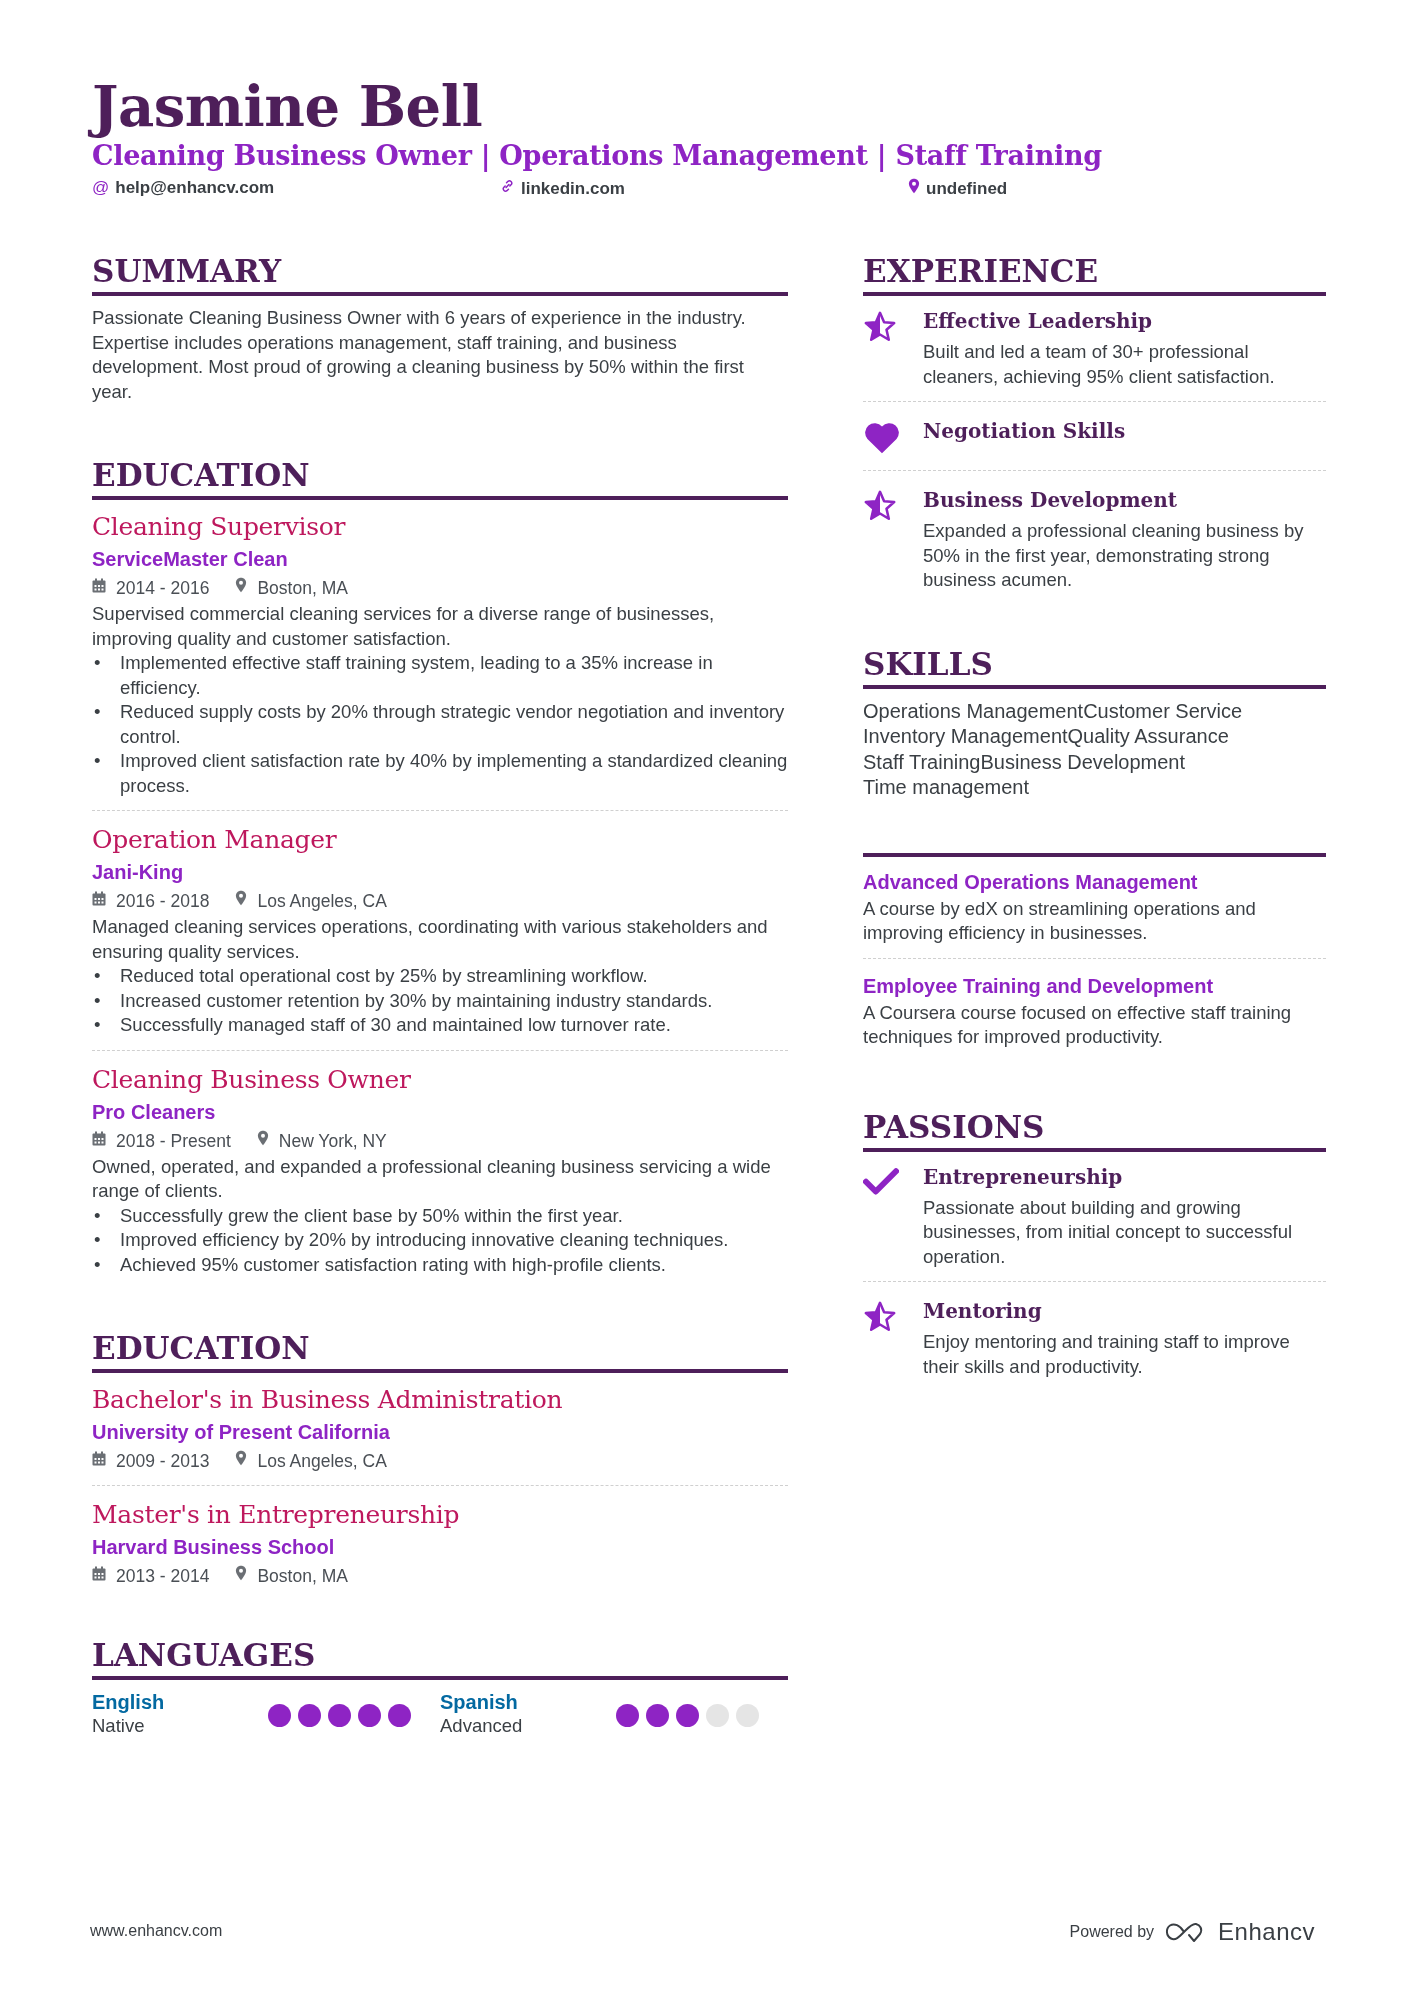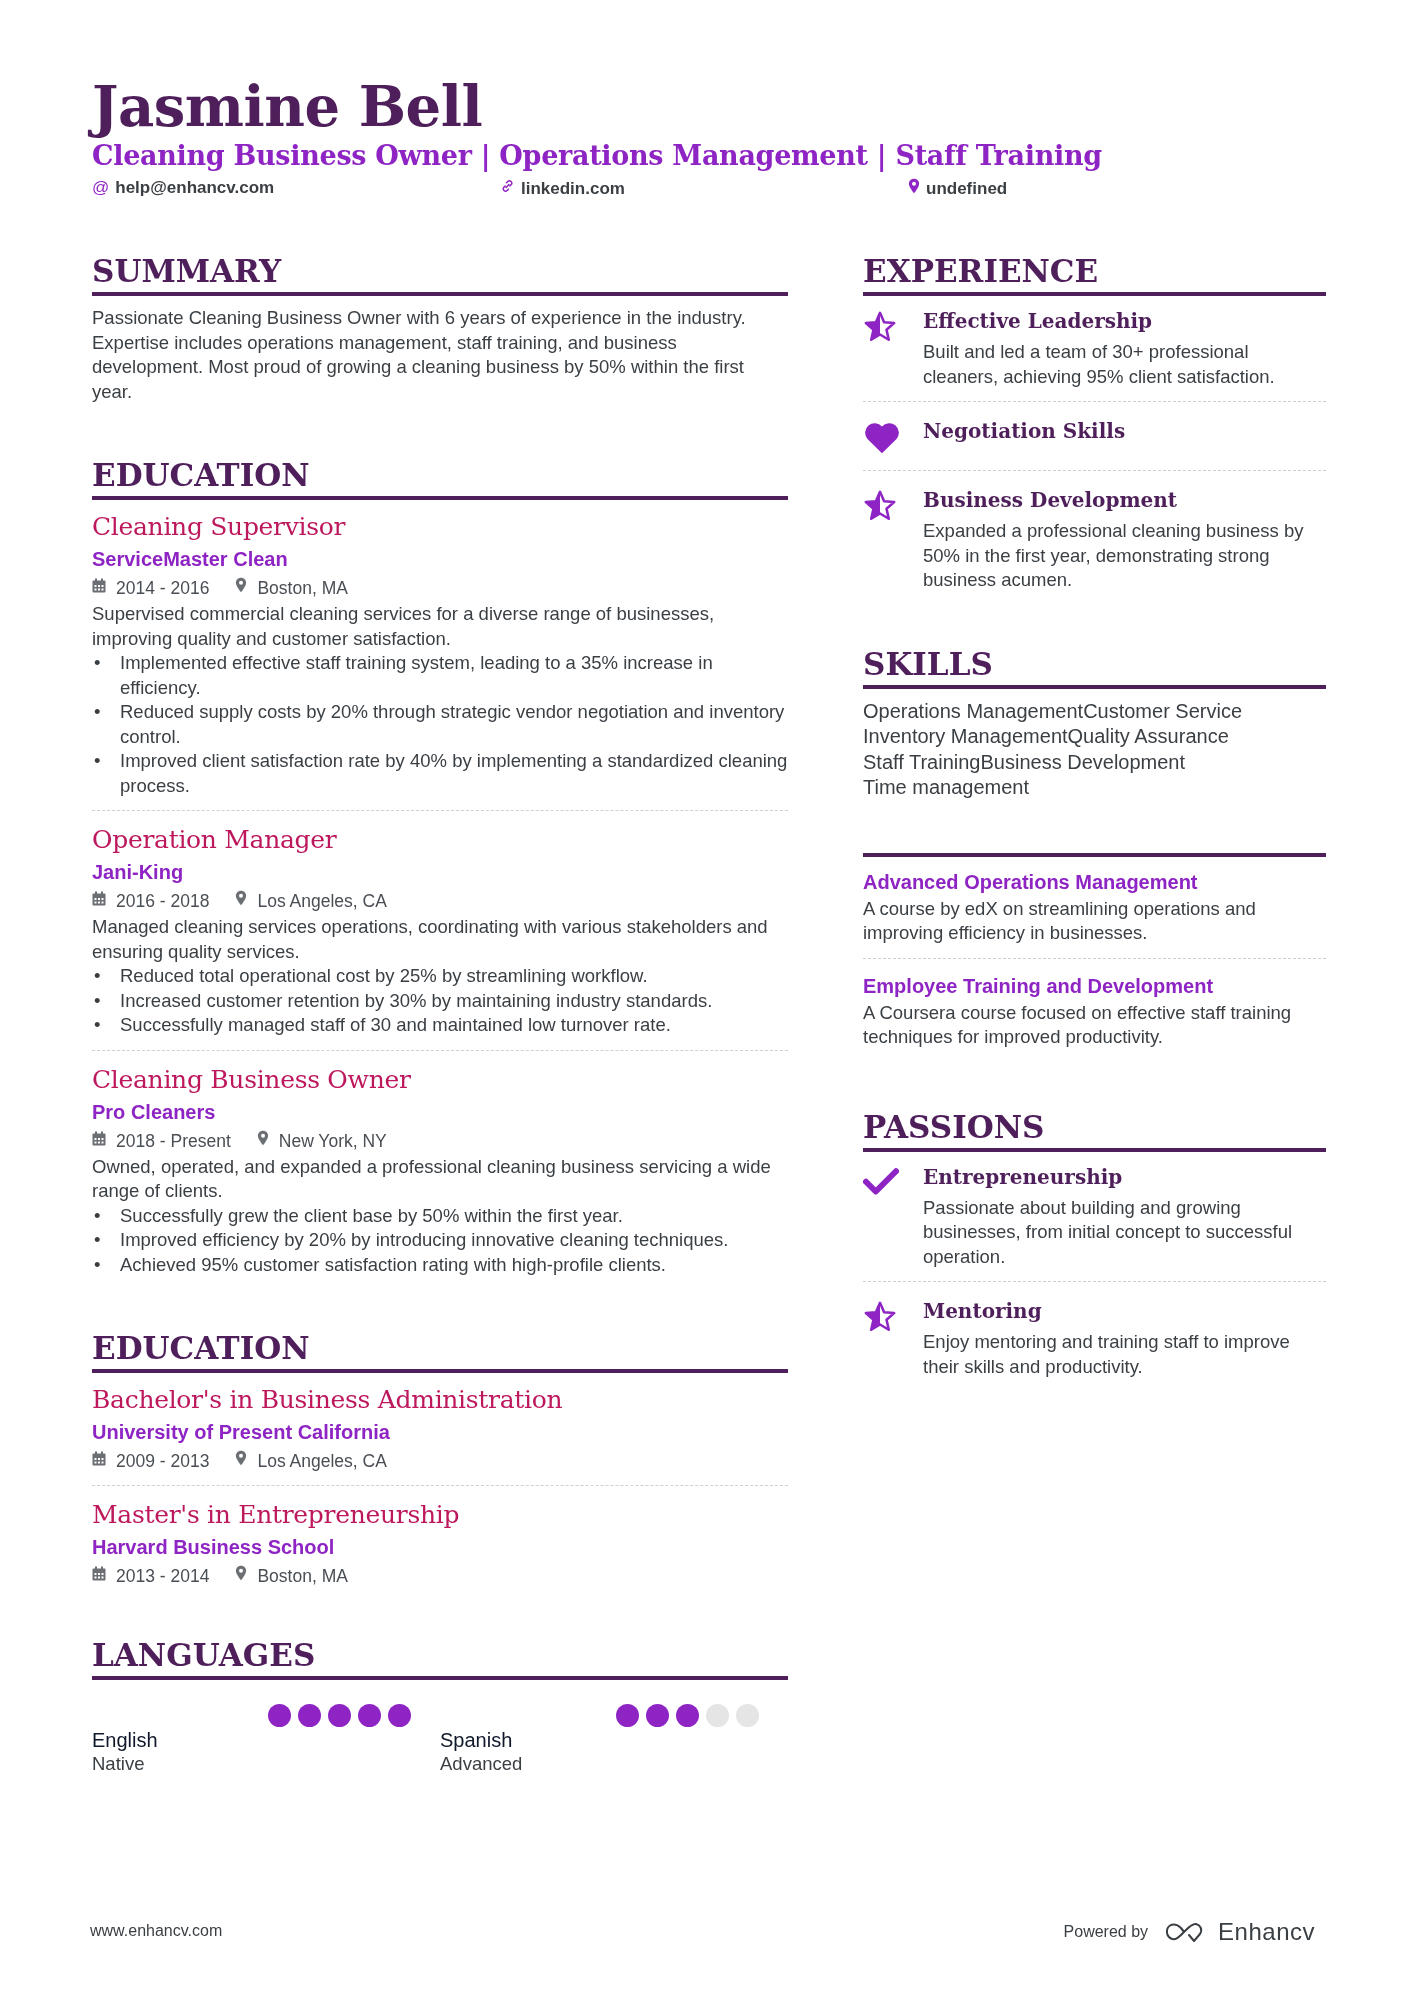--- a/index.html
+++ b/index.html
@@ -33,40 +33,40 @@
   .bullets { list-style: none; }
   .bullets li { position: relative; padding-left: 28px; font-size: 18.5px; line-height: 24.5px; color: #3a3f44; }
   .bullets li::before { content: "•"; position: absolute; left: 2px; top: 0; color: #3a3f44; }
 
   .edu { padding-bottom: 10px; margin-bottom: 12px; border-bottom: 1.5px dashed #d0d0d0; }
   .edu:last-child { border-bottom: none; }
 
   .langs { display: flex; }
   .lang { width: 373px; display: flex; }
   .lang-text { width: 176px; }
-  .lang-name { font-size: 20px; font-weight: normal; color: #0f172a; line-height: 24px; margin-top: 38px; }
+  .lang-name { font-size: 20px; font-weight: bold; color: #0369a1; line-height: 24px; }
   .lang-level { font-size: 18.5px; color: #3a3f44; line-height: 24px; }
   .dots { display: flex; gap: 7px; margin-top: 14px; }
   .dot { width: 23px; height: 23px; border-radius: 50%; background: #e5e5e5; }
   .dot.on { background: #8e24c4; }
 
   .item { display: flex; padding-bottom: 12px; margin-bottom: 14px; border-bottom: 1.5px dashed #d0d0d0; }
   .item:last-child { border-bottom: none; }
   .item-icon { width: 60px; flex-shrink: 0; padding-top: 4px; color: #8e24c4; }
   .item-title { font-family: "DejaVu Serif", serif; font-weight: bold; font-size: 20px; color: #4e1f5a; line-height: 30px; margin-bottom: 4px; }
 
   .skills { font-size: 20px; line-height: 25.5px; color: #3a3f44; }
 
   .cert { padding-bottom: 12px; margin-bottom: 12px; border-bottom: 1.5px dashed #d0d0d0; }
   .cert:last-child { border-bottom: none; }
   .cert-title { font-size: 20px; font-weight: bold; color: #8e24c4; line-height: 30px; }
 
   .footer { position: absolute; top: 1918px; left: 90px; width: 1225px; height: 30px; font-size: 16px; color: #3a3f44; }
   .footer .site { position: absolute; left: 0; top: 4px; }
-  .footer .powered { position: absolute; right: 0; top: 0; display: flex; align-items: center; gap: 14px; }
+  .footer .powered { position: absolute; right: 0; top: 0; display: flex; align-items: center; gap: 8px; }
   .footer .powered .by { font-size: 16px; }
   .footer .brand { display: flex; align-items: center; gap: 10px; font-size: 24px; color: #3a3f44; letter-spacing: 0.5px; }
 </style>
 </head>
 <body>
 
 <div class="header">
   <div class="name">Jasmine Bell</div>
   <div class="headline">Cleaning Business Owner | Operations Management | Staff Training</div>
   <div class="contacts">

